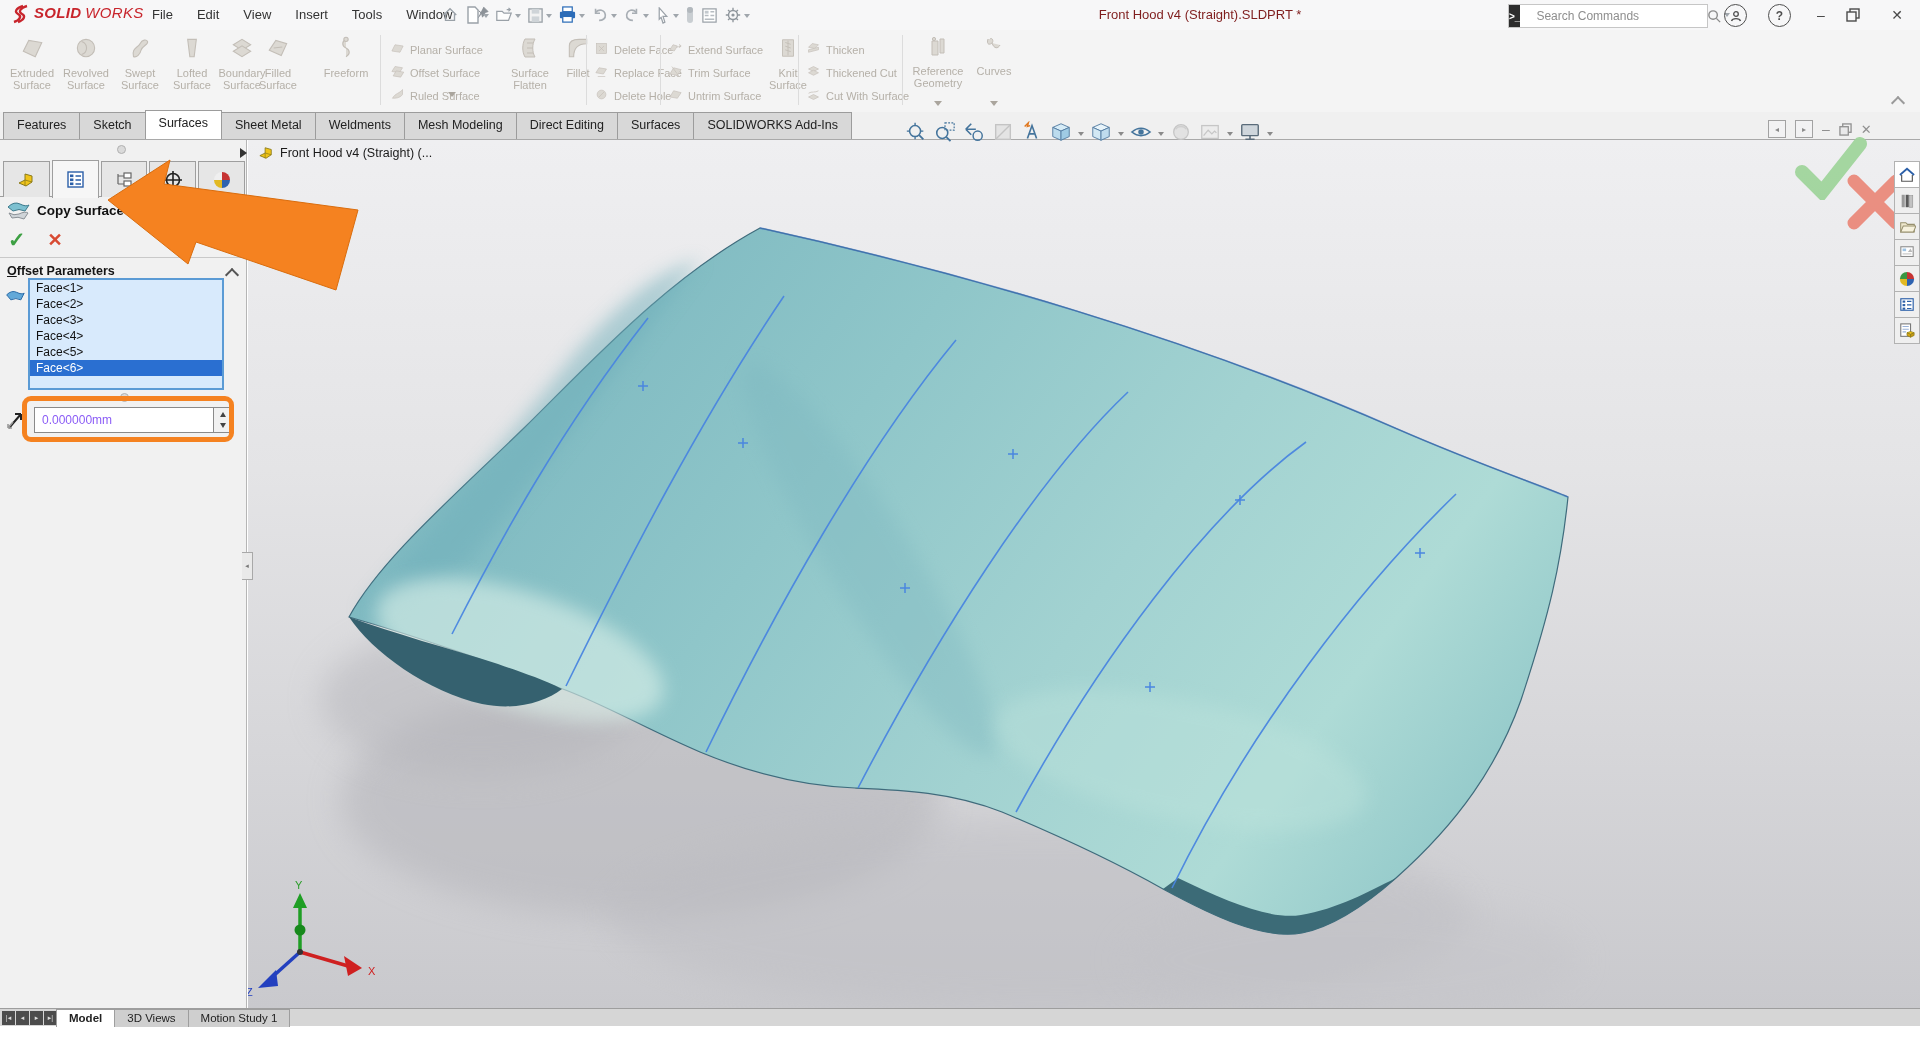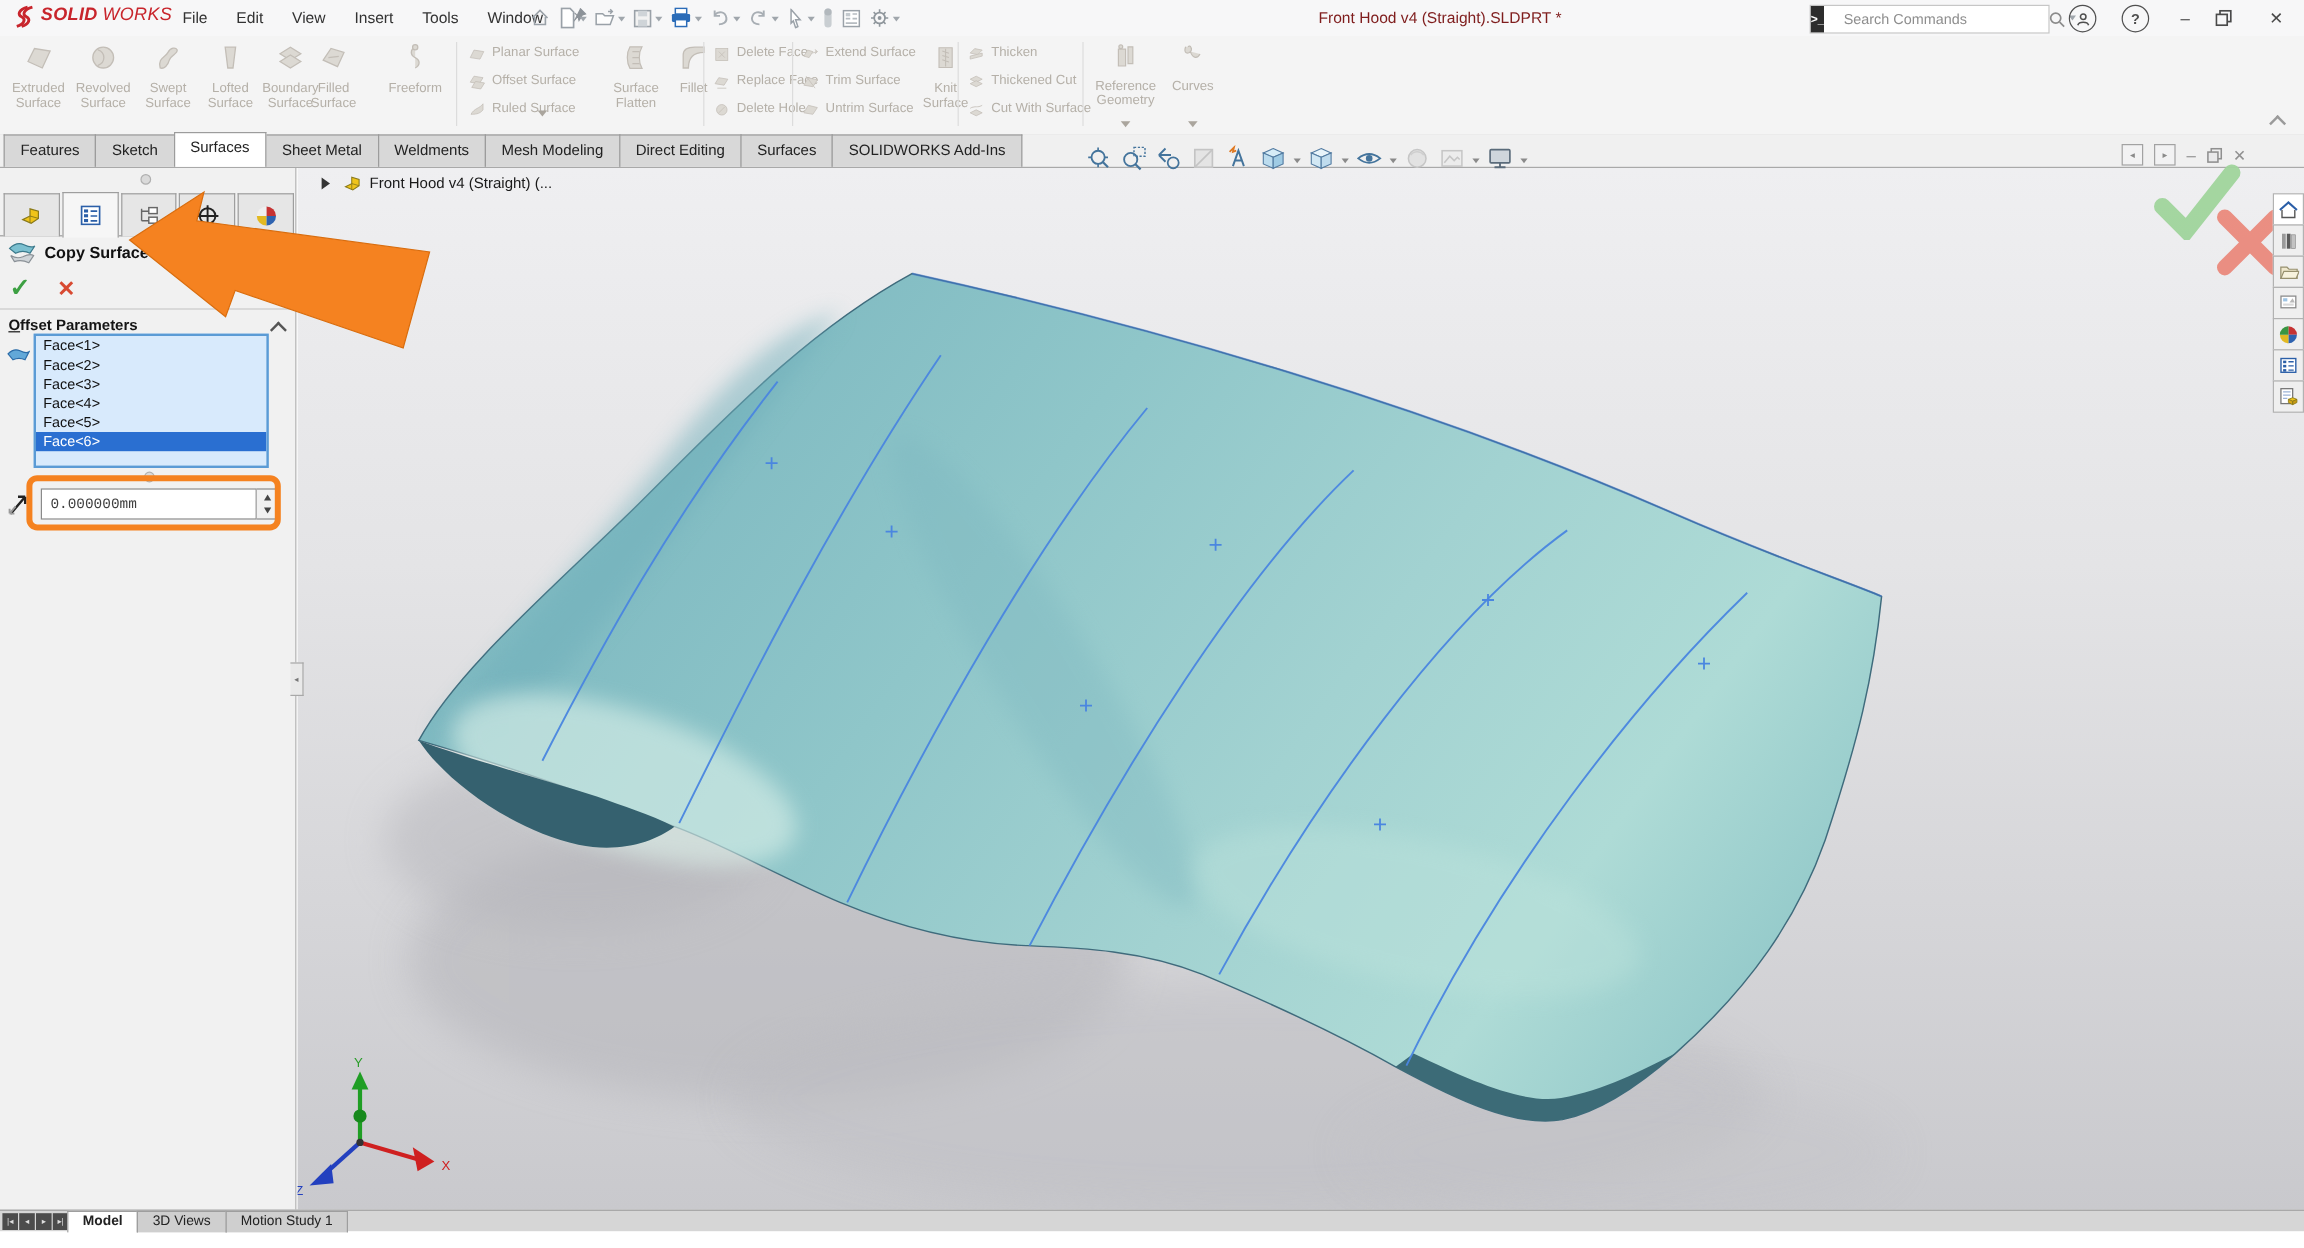--- a/index.html
+++ b/index.html
@@ -22,21 +22,21 @@
   .searchbox input{flex:1;border:0;outline:0;font-size:12px;padding:0 16px;color:#333;font-family:"Liberation Sans",sans-serif;background:transparent}
   .searchbox input::placeholder{color:#8e8e8e}
   .winbtn{font-size:14px;color:#4a4a4a;line-height:30px;text-align:center;width:26px}
   .circbtn{width:21px;height:21px;border:1.6px solid #4f4f4f;border-radius:50%;display:flex;align-items:center;justify-content:center;font-size:12px;color:#4f4f4f;font-weight:bold}
   
   .ribbon{left:0;top:30px;width:1920px;height:82px;background:#f4f4f4;border-bottom:1px solid #d8d8d8}
   .ribbon *{pointer-events:auto}
   .rsep{top:5px;height:70px;width:1px;background:#dcdcdc;position:absolute}
   .rbig{position:absolute;top:5px;width:52px;text-align:center}
   .rlab{font-size:11px;line-height:12px;color:#b5b0a8;margin-top:2px}
-  .rrow{position:absolute;display:flex;align-items:flex-start;gap:5px;font-size:11px;color:#b5b0a8;height:18px;white-space:nowrap}
+  .rrow{position:absolute;display:flex;align-items:flex-end;gap:5px;font-size:11px;color:#b5b0a8;height:18px;white-space:nowrap}
   .gi path,.gi rect,.gi circle{fill:#dcd9d3;stroke:#c3beb7;stroke-width:1}
   .rdrop{width:0;height:0;border:4px solid transparent;border-top:5px solid #aaa59d;position:absolute}
   
   .cmdtabs{left:0;top:112px;width:1920px;height:28px;background:#f0f0f0;border-bottom:1px solid #a9a9a9;display:flex;align-items:flex-end;padding-left:3px;box-sizing:border-box}
   .ctab{height:26px;line-height:25px;padding:0 13px;font-size:12.5px;color:#222;background:#d8d8d8;border:1px solid #9c9c9c;border-bottom:none;margin-right:-1px;position:relative}
   .ctab.active{background:#fff;height:28px;z-index:3}
   
   .leftpanel{left:0;top:140px;width:247px;height:868px;background:#f1f1f1;border-right:1px solid #b5b5b5;box-sizing:border-box}
   .grip{width:7px;height:7px;border-radius:50%;background:#dadada;border:1px solid #b0b0b0;position:absolute}
   .pmtabs{position:absolute;top:20px;left:0;width:247px;height:37px;border-bottom:1px solid #9e9e9e;display:flex;padding-left:3px;box-sizing:border-box}
@@ -46,29 +46,29 @@
   .okrow{position:absolute;top:88px;left:8px;display:flex;gap:22px;align-items:center}
   .okmark{color:#3da043;font-size:21px;font-weight:bold}
   .cancelmark{color:#d84a32;font-size:18px;font-weight:bold}
   .pmhr{position:absolute;top:117px;left:0;width:247px;height:1px;background:#c9c9c9}
   .sechead{position:absolute;top:124px;left:7px;font-size:12.5px;font-weight:bold;color:#151515}
   .sechead .ul{text-decoration:underline}
   .chevup{position:absolute;top:130px;left:227px;width:8px;height:8px;border-left:2px solid #555;border-top:2px solid #555;transform:rotate(45deg)}
   .facebox{position:absolute;top:138px;left:28px;width:196px;height:112px;background:#d8eafc;border:2px solid #5b9bd5;box-sizing:border-box;overflow:hidden}
   .facerow{height:16px;line-height:16px;font-size:12px;color:#111;padding-left:6px;white-space:nowrap}
   .facerow.sel{background:#2a6fd1;color:#fff}
-  .offinput{position:absolute;top:267px;left:34px;width:180px;height:26px;border:1px solid #8a8a8a;background:#fff;box-sizing:border-box;font-size:12px;color:#404040;padding:0 7px;font-family:Liberation Mono, monospace;outline:none}
+  .offinput{position:absolute;top:267px;left:34px;width:180px;height:26px;border:1px solid #8a8a8a;background:#fff;box-sizing:border-box;font-size:12px;color:#8b5cf6;padding:0 7px;font-family:Liberation Sans, sans-serif;outline:none}
   .spinner{position:absolute;top:267px;left:214px;width:18px;height:26px;border:1px solid #8a8a8a;border-left:none;box-sizing:border-box;background:#f1f1f1;display:flex;flex-direction:column}
   .spbtn{flex:1;display:flex;align-items:center;justify-content:center}
   .tri-up{width:0;height:0;border:3.5px solid transparent;border-bottom:5px solid #444;margin-bottom:2px}
   .tri-dn{width:0;height:0;border:3.5px solid transparent;border-top:5px solid #444;margin-top:2px}
   .orange-hl{position:absolute;top:256px;left:22px;width:212px;height:46px;border:5px solid #F58220;border-radius:9px;box-sizing:border-box;z-index:40}
   
   .viewport{left:248px;top:140px;width:1672px;height:868px;background:linear-gradient(180deg,#efeff1 0%,#e4e4e6 38%,#c9c9cd 100%)}
-  .flyout{left:268px;top:146px;display:flex;align-items:center;gap:6px;font-size:12.5px;color:#1a1a1a;z-index:5}
+  .flyout{left:240px;top:146px;display:flex;align-items:center;gap:6px;font-size:12.5px;color:#1a1a1a;z-index:5}
   .flyarrow{width:0;height:0;border:5px solid transparent;border-left:7px solid #333}
   .headsup{left:903px;top:119px;display:flex;align-items:center;gap:3px;z-index:5}
   .hico{width:26px;height:26px;display:flex;align-items:center;justify-content:center}
   .hdrop{width:0;height:0;border:3.5px solid transparent;border-top:4.5px solid #8a8a8a;margin:6px 1px 0}
   .docctl{left:1768px;top:120px;display:flex;align-items:center;gap:9px;z-index:5;color:#909090}
   .panebtn{width:16px;height:16px;border:1px solid #a2a2a2;display:flex;align-items:center;justify-content:center;font-size:8px;color:#8a8a8a;background:#f2f2f3}
   .dash{font-size:14px}
   .taskpane{left:1894px;top:162px;width:26px;z-index:6}
   .tpcell{width:26px;height:27px;background:#efefef;border:1px solid #b2b2b2;margin-top:-1px;display:flex;align-items:center;justify-content:center;box-sizing:border-box}
   .tpcell.active{background:#fff}

